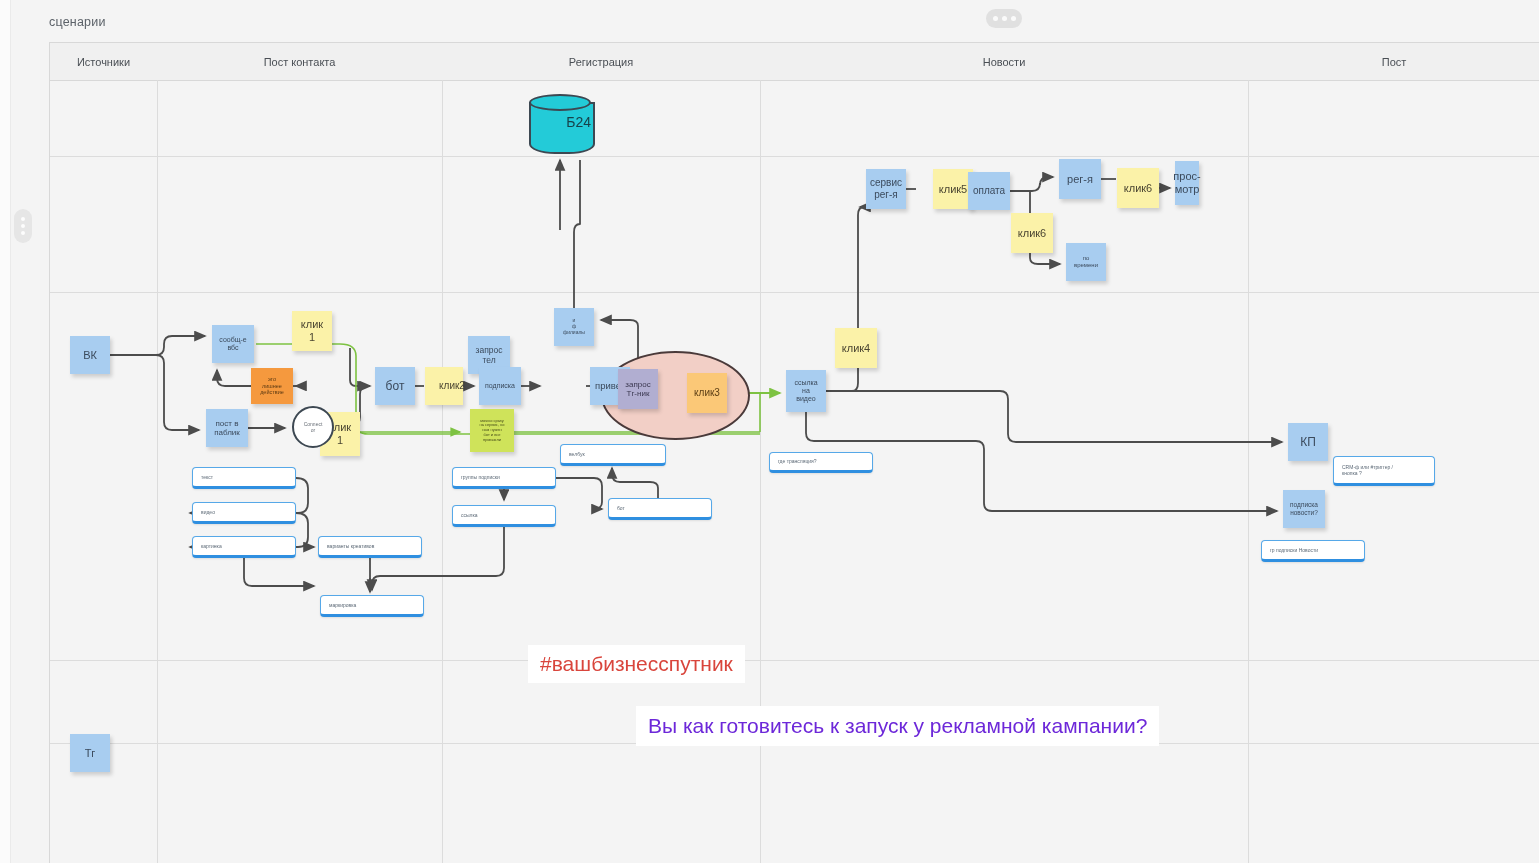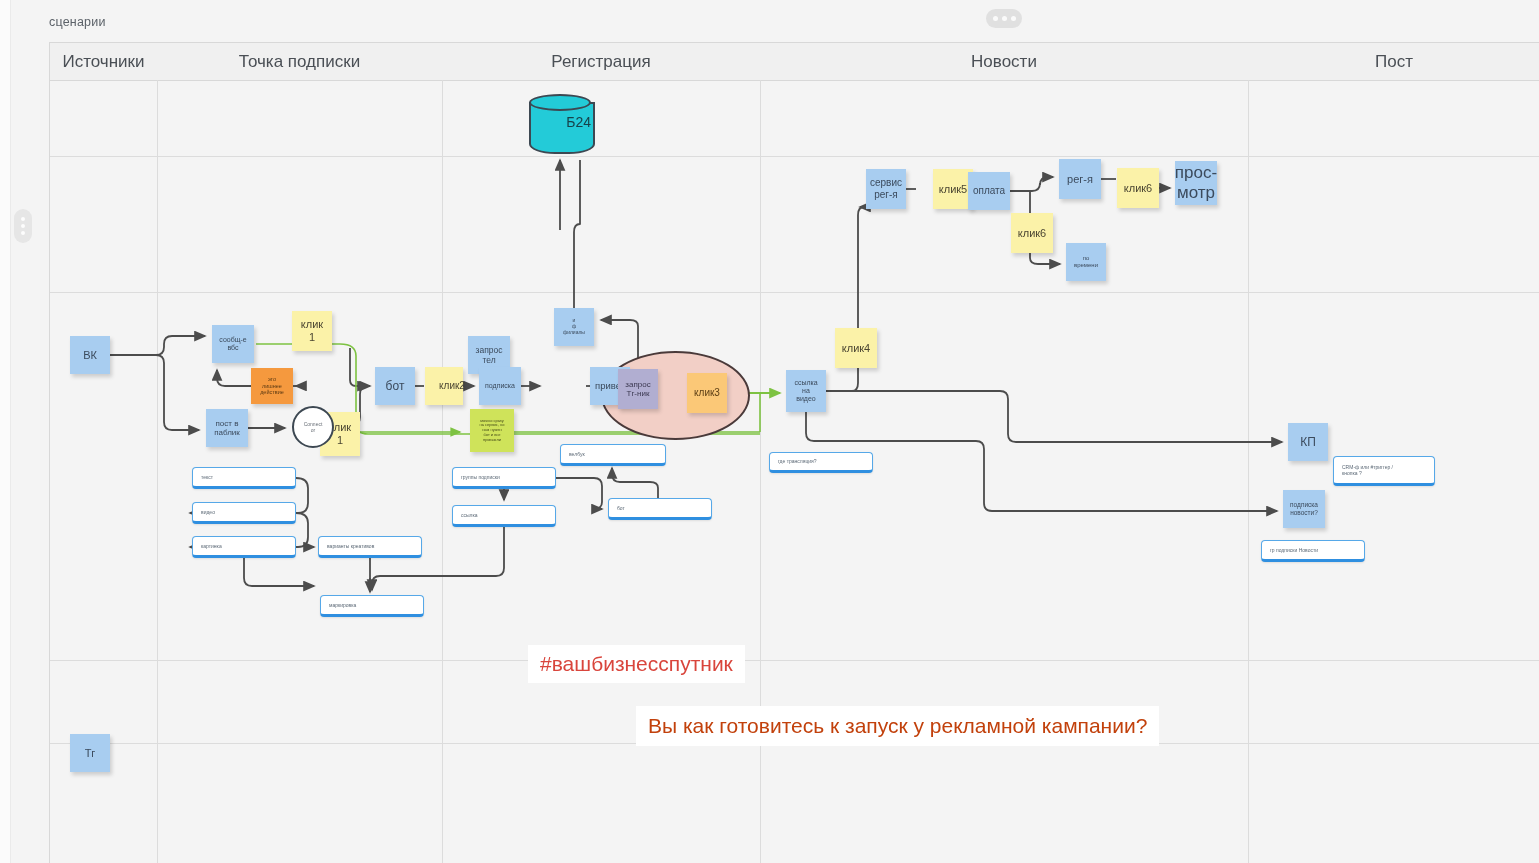--- a/index.html
+++ b/index.html
@@ -14,21 +14,21 @@
 
   .board-title{position:absolute;left:49px;top:15px;font-size:12.5px;color:#5b6168;letter-spacing:.2px;}
 
   .dots-pill{position:absolute;left:986px;top:9px;width:36px;height:19px;border-radius:10px;background:#e0e0e0;
              display:flex;align-items:center;justify-content:center;gap:4px;}
   .dots-pill i{width:5px;height:5px;border-radius:50%;background:#fafafa;display:block;}
 
   
   .grid{position:absolute;left:49px;top:42px;width:1490px;height:821px;border-top:1px solid #d8d8d8;border-left:1px solid #d8d8d8;}
   .hdr{position:absolute;top:0;height:37px;background:#f0f0f0;border-right:1px solid #d8d8d8;border-bottom:1px solid #d8d8d8;
-       display:flex;align-items:center;justify-content:center;font-size:17px;color:#4a4f55;}
+       display:flex;align-items:center;justify-content:center;font-size:11px;color:#4a4f55;}
   .vline{position:absolute;top:37px;width:1px;height:784px;background:#dcdcdc;}
   .hline{position:absolute;left:0;width:1490px;height:1px;background:#dcdcdc;}
 
   
   .nd{position:absolute;box-sizing:border-box;display:flex;align-items:center;justify-content:center;text-align:center;
       box-shadow:2px 3px 4px rgba(0,0,0,.16);line-height:1.18;}
   .blue{background:#a8cdf0;color:#3b4a5c;}
   .yel{background:#fbf2a8;color:#4b4632;}
   .orn{background:#f5993e;color:#5c3a13;}
   .grn{background:#cfe35a;color:#464d19;}
@@ -44,21 +44,21 @@
   .cyl .top{position:absolute;left:0;top:0;width:62px;height:17px;background:#23cbd8;border:2px solid #3d4852;border-radius:50%;box-sizing:border-box;}
   .cyl .lbl{position:absolute;left:0;top:20px;width:62px;text-align:right;font-size:14px;color:#17424a;}
 
   .ellipse{position:absolute;border:2px solid #4a3a3a;background:#f2cfc6;border-radius:50%;}
 
   .conn{position:absolute;width:38px;height:38px;border-radius:50%;background:#fff;border:2px solid #3d4852;
         display:flex;align-items:center;justify-content:center;font-size:5px;color:#6a7078;text-align:center;line-height:1.25;}
 
   .bigtext{position:absolute;background:#fff;display:flex;align-items:center;white-space:nowrap;}
   .tag-red{color:#d9453c;font-size:21px;padding:0 12px;}
-  .q-blue{color:#c2410c;font-size:21px;padding:0 12px;}
+  .q-blue{color:#6d28d9;font-size:21px;padding:0 12px;}
 
   svg.edges{position:absolute;left:0;top:0;width:1539px;height:863px;pointer-events:none;}
 </style>
 </head>
 <body>
 
 <div id="root">
 
   <div class="left-rail"></div>
   <div class="rail-handle">
@@ -71,21 +71,21 @@
 
   <div class="dots-pill">
     <i></i>
       <i></i>
       <i></i>
   </div>
 
   <div class="grid">
     <div id="cols">
         <div class="hdr" style="left: 0px; width: 107px;">Источники</div>
-        <div class="hdr" style="left: 107px; width: 285px;">Точка подписки</div>
+        <div class="hdr" style="left: 107px; width: 285px;">Пост контакта</div>
         <div class="vline" style="left: 107px;"></div>
         <div class="hdr" style="left: 392px; width: 318px;">Регистрация</div>
         <div class="vline" style="left: 392px;"></div>
         <div class="hdr" style="left: 710px; width: 488px;">Новости</div>
         <div class="vline" style="left: 710px;"></div>
         <div class="hdr" style="left: 1198px; width: 292px;">Пост</div>
         <div class="vline" style="left: 1198px;"></div>
       </div>
     <div id="rows">
         <div class="hline" style="top: 113px;"></div>
@@ -267,21 +267,21 @@
       </div>
       <div class="nd yel" style="left: 1011px; top: 213px; width: 42px; height: 40px; font-size: 11px;">
         <span style="white-space: pre-line;">клик6</span>
       </div>
       <div class="nd blue" style="left: 1059px; top: 159px; width: 42px; height: 40px; font-size: 11px;">
         <span style="white-space: pre-line;">рег-я</span>
       </div>
       <div class="nd yel" style="left: 1117px; top: 168px; width: 42px; height: 40px; font-size: 11px;">
         <span style="white-space: pre-line;">клик6</span>
       </div>
-      <div class="nd blue" style="left: 1175px; top: 161px; width: 42px; height: 44px; font-size: 17px;">
+      <div class="nd blue" style="left: 1175px; top: 161px; width: 24px; height: 44px; font-size: 11px;">
         <span style="white-space: pre-line;">прос-
 мотр</span>
       </div>
       <div class="nd blue" style="left: 1066px; top: 243px; width: 40px; height: 38px; font-size: 6px;">
         <span style="white-space: pre-line;">по
 времени</span>
       </div>
       <div class="nd blue" style="left: 1288px; top: 423px; width: 40px; height: 38px; font-size: 12px;">
         <span style="white-space: pre-line;">КП</span>
       </div>

